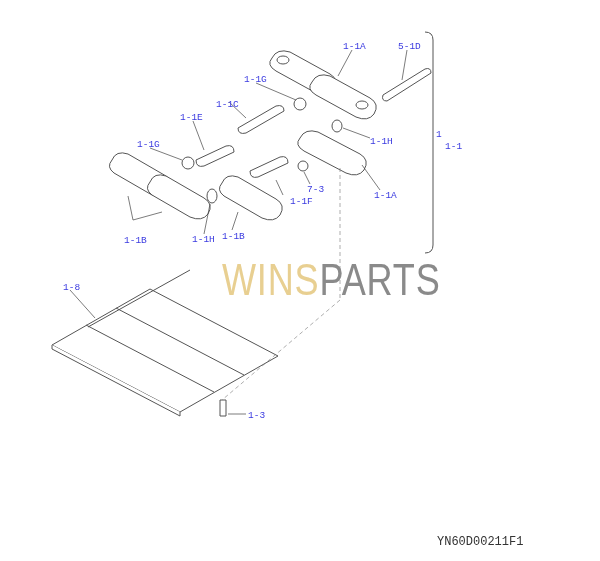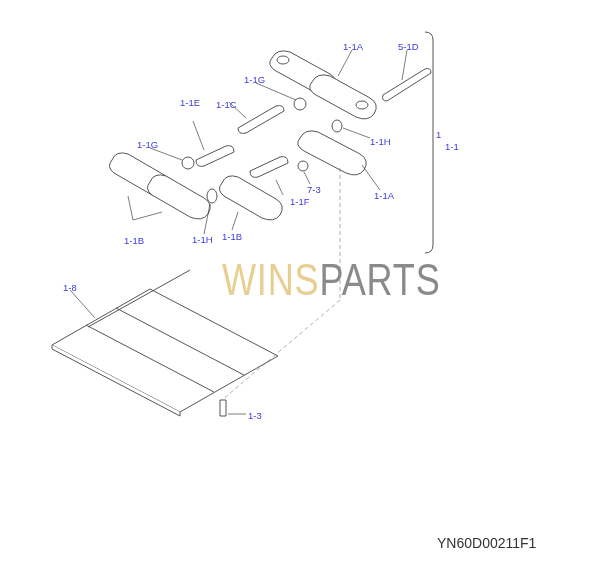--- a/index.html
+++ b/index.html
@@ -1,19 +1,19 @@
 <!DOCTYPE html>
 <html><head>
 <meta charset="utf-8">
 <style>
   html, body { margin:0; padding:0; background:#ffffff; }
   body { width:600px; height:561px; position:relative; overflow:hidden; font-family:"Liberation Sans", sans-serif; }
   .canvas { position:absolute; left:0; top:0; width:600px; height:561px; }
-  .lbl { position:absolute; font-size:9.5px; color:#3a3ae0; font-family:Liberation Sans, sans-serif; white-space:nowrap; line-height:1; }
-  .code { position:absolute; font-size:14px; color:#333; font-family:Liberation Sans, sans-serif; }
+  .lbl { position:absolute; font-size:9.5px; color:#3a3ae0; font-family:Liberation Mono, monospace; white-space:nowrap; line-height:1; }
+  .code { position:absolute; font-size:12px; color:#333; font-family:Liberation Mono, monospace; }
   .wm { position:absolute; left:222px; top:258px; font-size:44px; font-family:"Liberation Sans", sans-serif; letter-spacing:1px; line-height:1; transform:scaleX(0.82); transform-origin:left top; }
   .wm .a { color:#e8cf91; }
   .wm .b { color:#8a8a8a; }
 </style>
 </head>
 <body>
 
 <div class="canvas">
   <svg width="600" height="561" viewBox="0 0 600 561" style="position:absolute;left:0;top:0">
     <g fill="#fff" stroke="#555" stroke-width="1">
@@ -80,21 +80,21 @@
     </g>
     <path d="M425,32 q8,0 8,8 l0,205 q0,8 -8,8" stroke="#555" fill="none" stroke-width="1"></path>
   </svg>
 
   <div class="wm"><span class="a">WINS</span><span class="b">PARTS</span></div>
 
   <div class="lbl" style="left:343px;top:42px">1-1A</div>
   <div class="lbl" style="left:398px;top:42px">5-1D</div>
   <div class="lbl" style="left:244px;top:75px">1-1G</div>
   <div class="lbl" style="left:216px;top:100px">1-1C</div>
-  <div class="lbl" style="left:180px;top:98px">1-1E</div>
+  <div class="lbl" style="left:180px;top:113px">1-1E</div>
   <div class="lbl" style="left:370px;top:137px">1-1H</div>
   <div class="lbl" style="left:137px;top:140px">1-1G</div>
   <div class="lbl" style="left:290px;top:197px">1-1F</div>
   <div class="lbl" style="left:307px;top:185px">7-3</div>
   <div class="lbl" style="left:374px;top:191px">1-1A</div>
   <div class="lbl" style="left:124px;top:236px">1-1B</div>
   <div class="lbl" style="left:192px;top:235px">1-1H</div>
   <div class="lbl" style="left:222px;top:232px">1-1B</div>
   <div class="lbl" style="left:63px;top:283px">1-8</div>
   <div class="lbl" style="left:248px;top:411px">1-3</div>

